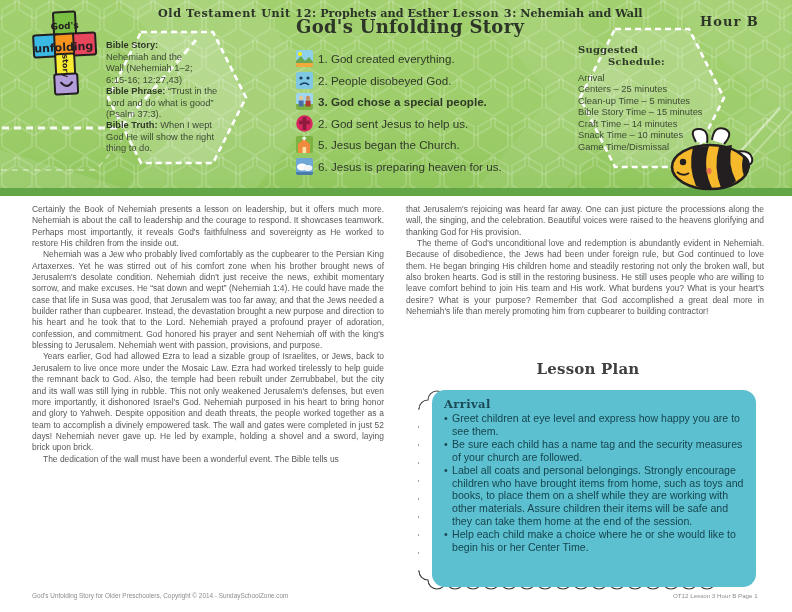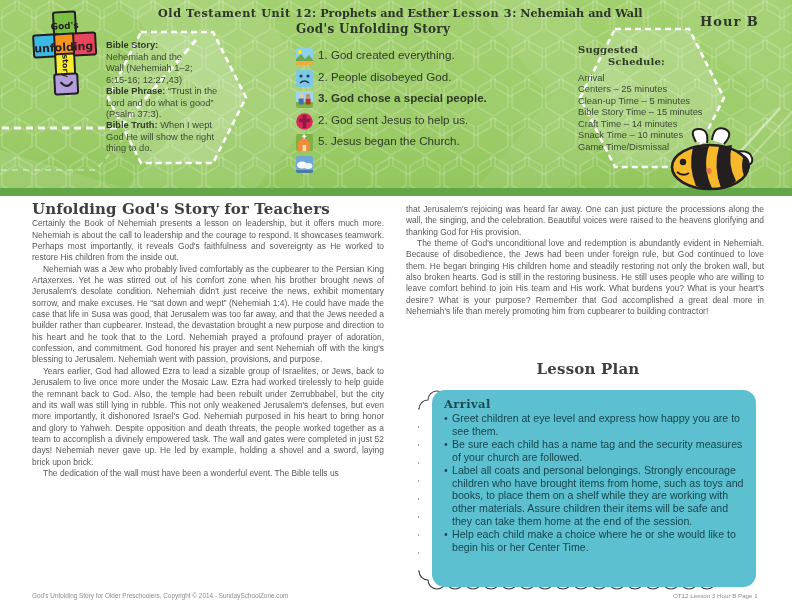--- a/index.html
+++ b/index.html
@@ -30,30 +30,30 @@
   .sched-title{font-family:"DejaVu Serif",serif;font-weight:bold;font-size:10px;
       line-height:11.5px;color:#2f3a28;letter-spacing:.2px;}
   .sched-item{font-size:9.4px;line-height:11.4px;color:#3d4a35;}
 
   
   #titleline{position:absolute;left:158px;top:6px;width:470px;
      font-family:"DejaVu Serif",serif;font-size:11.2px;color:#2c3527;
      white-space:nowrap;}
   #titleline b{font-weight:bold;letter-spacing:.6px;}
   #titleline .nb{font-weight:bold;letter-spacing:0;}
-  #gus-title{position:absolute;left:296px;top:22px;
-     font-family:"DejaVu Serif",serif;font-weight:bold;font-size:12px;
+  #gus-title{position:absolute;left:296px;top:16px;
+     font-family:"DejaVu Serif",serif;font-weight:bold;font-size:18px;
      color:#2c3527;letter-spacing:.3px;}
   #hour-label{position:absolute;left:700px;top:14px;
      font-family:"DejaVu Serif",serif;font-weight:bold;font-size:13px;
      color:#2c3527;letter-spacing:1px;}
 
   
   #storylist{position:absolute;left:296px;top:48px;width:280px;}
-  .slrow{display:flex;align-items:flex-start;height:21.5px;}
+  .slrow{display:flex;align-items:center;height:21.5px;}
   .slicon{width:17px;height:17px;border-radius:2px;margin-right:5px;
      flex:0 0 17px;position:relative;overflow:hidden;}
   .sltext{font-size:11.6px;color:#2f3a28;white-space:nowrap;}
   .sltext.bold{font-weight:bold;}
 
   
   .col{position:absolute;top:204px;font-size:8.45px;line-height:11.35px;
        color:#58595b;text-align:justify;}
   #colL{left:32px;width:352px;}
   #colR{left:406px;width:358px;}
@@ -213,20 +213,21 @@
       </div>
       <div class="slrow">
         <span class="slicon">
           <svg width="17" height="17">
               <rect width="17" height="17" fill="#6fa8d6"></rect>
             <ellipse cx="6" cy="9" rx="5" ry="3.4" fill="#ffffff"></ellipse>
             <ellipse cx="12" cy="10" rx="4.4" ry="3" fill="#f0f4f8"></ellipse>
             <rect x="0" y="14" width="17" height="3" fill="#4a7ba8"></rect>
             </svg>
         </span>
+        <span class="sltext">6. Jesus is preparing heaven for us.</span>
       </div>
     </div>
 
     <div class="hexbox sched-box">
       <svg class="hexbg" width="148" height="142" viewBox="0 0 148 142">
         <path d="M37 2 L111 2 L146 71 L111 140 L37 140 L2 71 Z" fill="rgba(255,255,255,0.17)" stroke="#ffffff" stroke-width="2.6" stroke-dasharray="6 4"></path>
       </svg>
       <div class="hextext">
         <div class="sched-title">Suggested</div>
         <div class="sched-title" style="margin-bottom:5px;padding-left:30px;">Schedule:</div>
@@ -250,21 +251,20 @@
         <path d="M57 21 q-6 20 2 41 q10 -2 15 -7 q-9 -17 -4 -36 Z" fill="#231f20"></path>
         <path d="M82 29 q-4 10 0 21 q7 -6 6 -12 q-1 -6 -6 -9 Z" fill="#231f20"></path>
         <circle cx="21" cy="36" r="3.2" fill="#231f20"></circle>
         <path d="M15 46 q6 5 12 1" stroke="#231f20" stroke-width="2" fill="none"></path>
         <ellipse cx="47" cy="45" rx="2.6" ry="3" fill="#e8744a"></ellipse>
       </g>
     </svg>
   </div>
 
   <div class="col" id="colL">
-    <div class="secthead">Unfolding God's Story for Teachers</div>
     <p class="para noind">Certainly the Book of Nehemiah presents a lesson on leadership, but it offers much more. Nehemiah is about the call to leadership and the courage to respond. It showcases teamwork. Perhaps most importantly, it reveals God's faithfulness and sovereignty as He worked to restore His children from the inside out.</p>
     <p class="para">Nehemiah was a Jew who probably lived comfortably as the cupbearer to the Persian King Artaxerxes. Yet he was stirred out of his comfort zone when his brother brought news of Jerusalem's desolate condition. Nehemiah didn't just receive the news, exhibit momentary sorrow, and make excuses. He “sat down and wept” (Nehemiah 1:4). He could have made the case that life in Susa was good, that Jerusalem was too far away, and that the Jews needed a builder rather than cupbearer. Instead, the devastation brought a new purpose and direction to his heart and he took that to the Lord. Nehemiah prayed a profound prayer of adoration, confession, and commitment. God honored his prayer and sent Nehemiah off with the king's blessing to Jerusalem. Nehemiah went with passion, provisions, and purpose.</p>
     <p class="para">Years earlier, God had allowed Ezra to lead a sizable group of Israelites, or Jews, back to Jerusalem to live once more under the Mosaic Law. Ezra had worked tirelessly to help guide the remnant back to God. Also, the temple had been rebuilt under Zerrubbabel, but the city and its wall was still lying in rubble. This not only weakened Jerusalem's defenses, but even more importantly, it dishonored Israel's God. Nehemiah purposed in his heart to bring honor and glory to Yahweh. Despite opposition and death threats, the people worked together as a team to accomplish a divinely empowered task. The wall and gates were completed in just 52 days! Nehemiah never gave up. He led by example, holding a shovel and a sword, laying brick upon brick.</p>
     <p class="para">The dedication of the wall must have been a wonderful event. The Bible tells us</p>
   </div>
 
   <div class="col" id="colR">
     <p class="para noind">that Jerusalem's rejoicing was heard far away. One can just picture the processions along the wall, the singing, and the celebration. Beautiful voices were raised to the heavens glorifying and thanking God for His provision.</p>
     <p class="para">The theme of God's unconditional love and redemption is abundantly evident in Nehemiah. Because of disobedience, the Jews had been under foreign rule, but God continued to love them. He began bringing His children home and steadily restoring not only the broken wall, but also broken hearts. God is still in the restoring business. He still uses people who are willing to leave comfort behind to join His team and His work. What burdens you? What is your heart's desire? What is your purpose? Remember that God accomplished a great deal more in Nehemiah's life than merely promoting him from cupbearer to building contractor!</p>
   </div>

